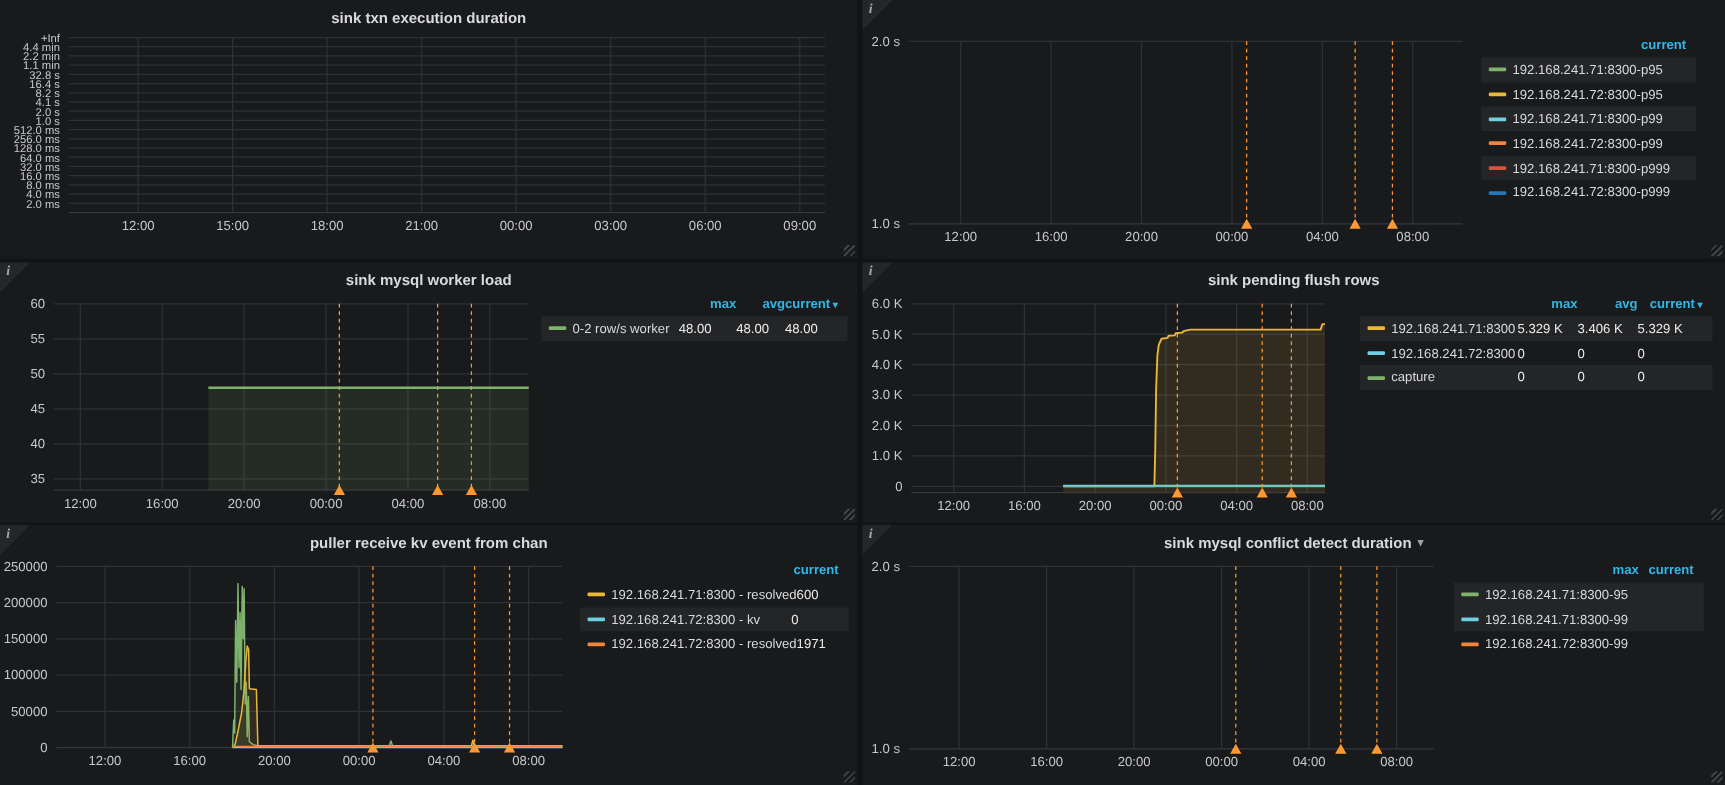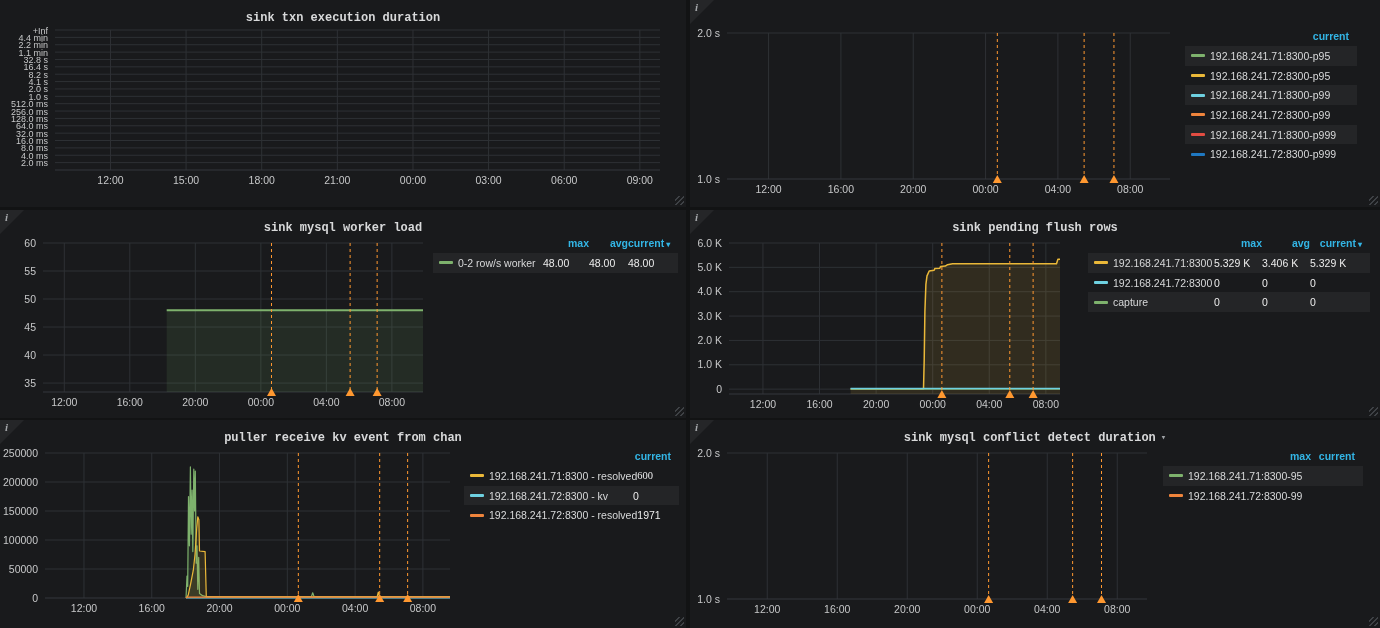--- a/index.html
+++ b/index.html
@@ -3,23 +3,23 @@
 <meta charset="utf-8">
 <style>
   html,body{margin:0;padding:0}
   body{
     width:1380px;height:628px;position:relative;overflow:hidden;
     background:#121314;
     font-family:"Liberation Sans",sans-serif;
   }
   .panel{position:absolute;background:#191a1c}
   .panel-title{
-    position:absolute;top:0;left:0;right:0;margin:10px;z-index:3;
+    position:absolute;top:0;left:0;right:0;margin:0;z-index:3;
     text-align:center;font-size:12px;font-weight:700;color:#d8d9da;
-    padding-top:1px;cursor:pointer;height:15px;font-family:Liberation Mono, monospace;
+    padding-top:7px;cursor:pointer;height:15px;
   }
   .caret{color:#9fa2a6;font-size:9px;margin-left:5px;vertical-align:1px}
   .chart{position:absolute;left:0;top:0}
   .info-corner{
     position:absolute;top:0;left:0;width:0;height:0;z-index:2;
     border-top:24px solid rgba(255,255,255,0.055);
     border-right:24px solid transparent;cursor:pointer;
   }
   .info-i{
     position:absolute;top:1px;left:5px;z-index:3;
@@ -345,21 +345,21 @@
       <path d="M407.63598326359835 174L403.13598326359835 182L412.13598326359835 182Z" fill="#ff9830"></path>
     </svg>
   <div class="legend" style="left: 464px; top: 30px; width: 215px;">
       <div class="lhead">
         <span class="sp"></span>
         <span class="hcol" style="width: 38px;">current</span>
       </div>
       <div class="lrow">
         <span class="dash" style="background: rgb(234, 184, 57);"></span>
         <span class="llabel">192.168.241.71:8300 - resolved</span>
-        <span class="lval" style="width: 54px; font-family: Liberation Serif, serif;">600</span>
+        <span class="lval" style="width: 54px;">600</span>
       </div>
       <div class="lrow striped">
         <span class="dash" style="background: rgb(110, 208, 224);"></span>
         <span class="llabel">192.168.241.72:8300 - kv</span>
         <span class="lval" style="width: 38px;">0</span>
       </div>
       <div class="lrow">
         <span class="dash" style="background: rgb(239, 132, 60);"></span>
         <span class="llabel">192.168.241.72:8300 - resolved</span>
         <span class="lval" style="width: 38px;">1971</span>
@@ -399,19 +399,23 @@
   <div class="legend" style="left: 473px; top: 30px; width: 200px;">
       <div class="lhead">
         <span class="sp"></span>
         <span class="hcol" style="width: 40px;">max</span>
         <span class="hcol" style="width: 44px;">current</span>
       </div>
       <div class="lrow striped">
         <span class="dash" style="background: rgb(126, 178, 109);"></span>
         <span class="llabel">192.168.241.71:8300-95</span>
       </div>
+      <div class="lrow striped">
+        <span class="dash" style="background: rgb(110, 208, 224);"></span>
+        <span class="llabel">192.168.241.71:8300-99</span>
+      </div>
       <div class="lrow">
         <span class="dash" style="background: rgb(239, 132, 60);"></span>
         <span class="llabel">192.168.241.72:8300-99</span>
       </div>
     </div>
   <div class="resize"></div>
 </section>
 
 </body></html>

